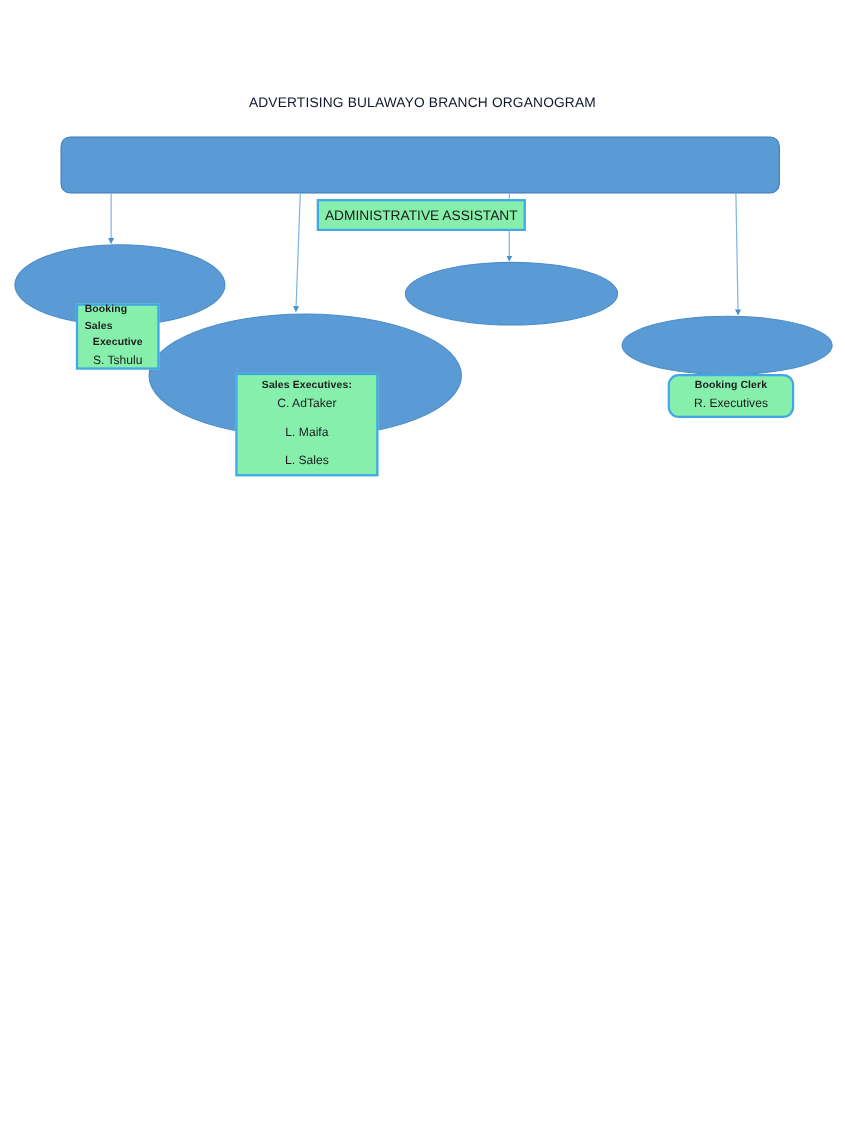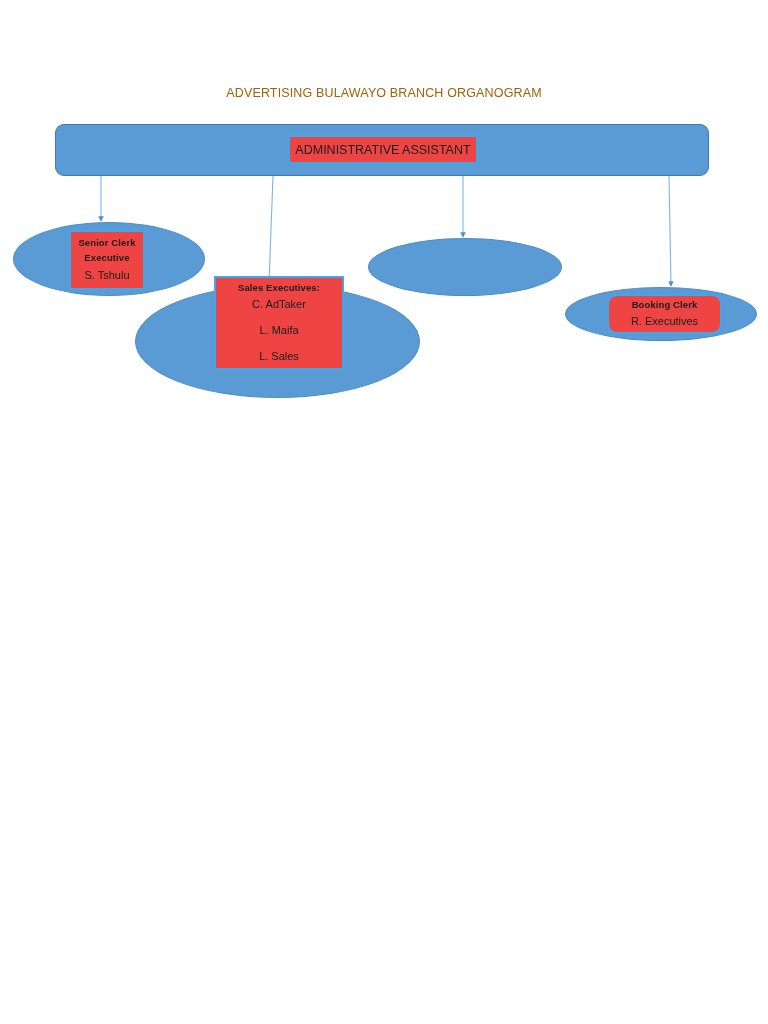--- a/index.html
+++ b/index.html
@@ -27,49 +27,50 @@
   
   .chart-title {
     position: absolute;
     left: 0;
     top: 86px;
     width: 768px;
     text-align: center;
     font-size: 12.5px;
     font-weight: 400;
     letter-spacing: 0.15px;
-    color: #a16207;
+    color: #0f172a;
     white-space: nowrap;
   }
 
   
   .banner {
     position: absolute;
     left: 55px;
     top: 124px;
     width: 654px;
     height: 52px;
     background: #5B9BD5;
     border: 1px solid #3E7BB6;
     border-radius: 9px;
     box-sizing: border-box;
   }
 
   
   .label-box {
     position: absolute;
-    background: #ef4444;
+    background: #86efac;
     border: 2px solid #41A7E8;
     box-sizing: border-box;
     display: flex;
     flex-direction: column;
     align-items: center;
     justify-content: center;
     text-align: left;
     z-index: 5;
+    margin-top: 46px;
   }
   .banner-label {
     left: 288px;
     top: 135px;
     width: 190px;
     height: 29px;
     font-size: 12.5px;
     font-weight: 400;
     color: #1c1c1c;
   }
@@ -105,21 +106,21 @@
   .node-box .person + .person {
     margin-top: 9px;
   }
 
   
   .ellipse-1 { left: 13px;  top: 222px; width: 192px; height: 74px; }
   .box-1     { left: 69px;  top: 230px; width: 76px;  height: 60px; }
 
   
   .ellipse-2 { left: 135px; top: 285px; width: 285px; height: 113px; }
-  .box-2     { left: 214px; top: 276px; width: 130px; height: 94px; }
+  .box-2     { left: 214px; top: 293px; width: 130px; height: 94px; }
 
   
   .ellipse-3 { left: 368px; top: 238px; width: 194px; height: 58px; }
   .box-3     { left: 412px; top: 246px; width: 105px; height: 43px; }
 
   
   .ellipse-4 { left: 565px; top: 287px; width: 192px; height: 54px; }
   .box-4     { left: 607px; top: 294px; width: 115px; height: 40px; border-radius: 10px; }
 
   
@@ -150,21 +151,21 @@
     <line x1="273" y1="176" x2="269" y2="283" stroke="#7FB4E2" stroke-width="1.1" marker-end="url(#arrow)"></line>
     <line x1="463" y1="176" x2="463" y2="237" stroke="#7FB4E2" stroke-width="1.1" marker-end="url(#arrow)"></line>
     <line x1="669" y1="176" x2="671" y2="286" stroke="#7FB4E2" stroke-width="1.1" marker-end="url(#arrow)"></line>
   </svg>
 
   <div class="banner"></div>
   <div class="label-box banner-label">ADMINISTRATIVE ASSISTANT</div>
 
   <div class="node-ellipse ellipse-1"></div>
   <div class="label-box node-box box-1">
-    <div class="role">Senior Clerk</div>
+    <div class="role">Booking Sales</div>
     <div class="role">Executive</div>
     <div class="gap"></div>
     <div class="person">S. Tshulu</div>
   </div>
 
   <div class="node-ellipse ellipse-2"></div>
   <div class="label-box node-box box-2">
     <div class="role">Sales Executives:</div>
     <div class="person">C. AdTaker</div>
     <div class="person">L. Maifa</div>

